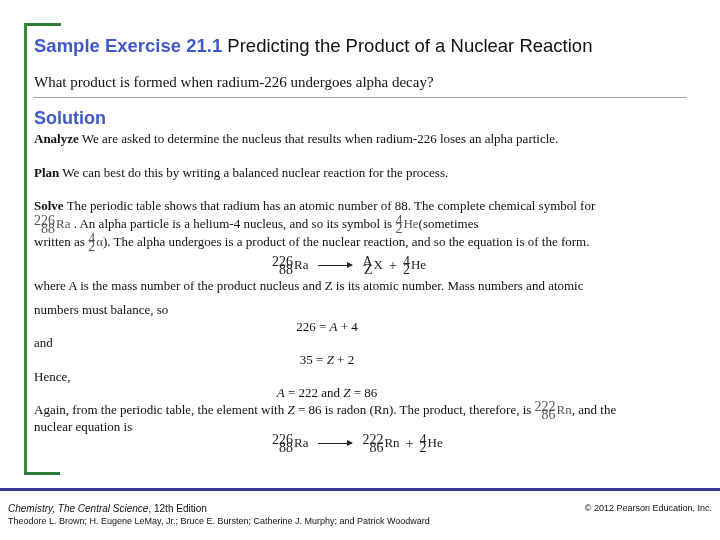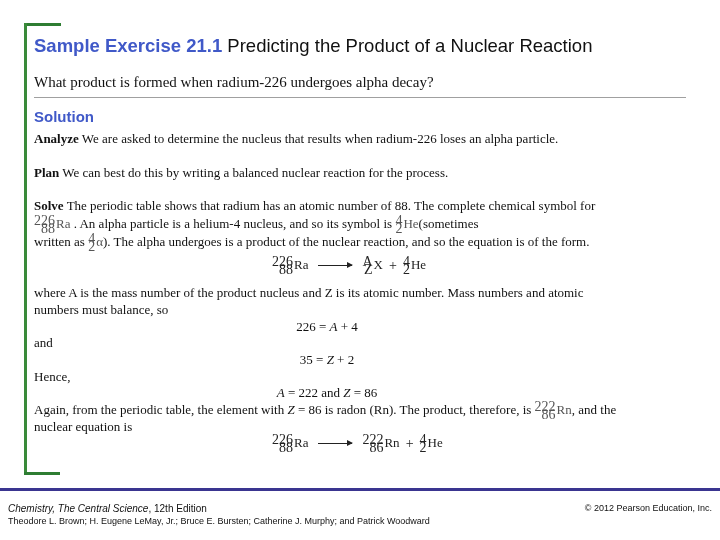--- a/index.html
+++ b/index.html
@@ -15,21 +15,21 @@
     .title {
       position: absolute; left: 34px; top: 35px; white-space: nowrap;
       font-family: "Liberation Sans", sans-serif; font-size: 18.5px; color: #111;
     }
     .title .num { color: #4059c8; font-weight: bold; }
     .question { position: absolute; left: 34px; top: 74px; font-size: 15px; white-space: nowrap; }
     .divider { position: absolute; left: 34px; top: 97px; width: 652px; height: 1px; background: #a0a0a0; }
 
     .solution-heading {
       position: absolute; left: 34px; top: 108px;
-      font-family: "Liberation Sans", sans-serif; font-size: 15px; font-weight: bold; color: #4059c8;
+      font-family: "Liberation Sans", sans-serif; font-size: 18px; font-weight: bold; color: #4059c8;
     }
     .para { position: absolute; left: 34px; font-size: 13px; line-height: 18px; white-space: nowrap; }
     .para b { font-weight: bold; }
     .centered { position: absolute; left: 34px; width: 586px; text-align: center; font-size: 13px; line-height: 18px; white-space: nowrap; }
     .centered i { font-style: italic; }
 
     .nuc { display: inline-block; position: relative; font-size: 13px; }
     .nuc .nums { display: inline-flex; flex-direction: column; align-items: flex-end; vertical-align: middle; font-size: 14px; line-height: 8px; margin-right: 1px; color: #555; }
     .nuc .sym { color: #555; }
     .eq-nuc .nums { color: #222; }
@@ -98,21 +98,21 @@
         <span>A</span>
         <span>Z</span>
       </span><span class="sym">X</span></span>
   <span>+</span>
   <span class="nuc eq-nuc"><span class="nums">
         <span>4</span>
         <span>2</span>
       </span><span class="sym">He</span></span>
 </div>
 
-<div class="para" style="top:284px;text-align:center;">where A is the mass number of the product nucleus and Z is its atomic number. Mass numbers and atomic</div>
+<div class="para" style="top:277px;text-align:center;">where A is the mass number of the product nucleus and Z is its atomic number. Mass numbers and atomic</div>
 <div class="para" style="top:301px;">numbers must balance, so</div>
 
 <div class="centered" style="top:318px;">
   <span>226 = </span><i>A</i><span> + 4</span>
 </div>
 <div class="para" style="top:334px;">and</div>
 <div class="centered" style="top:351px;">
   <span>35 = </span><i>Z</i><span> + 2</span>
 </div>
 <div class="para" style="top:368px;">Hence,</div>

